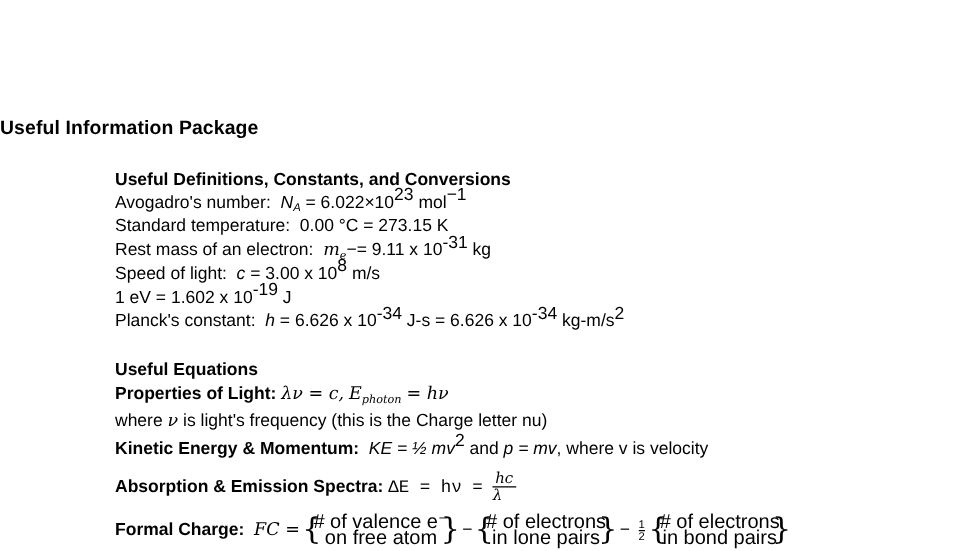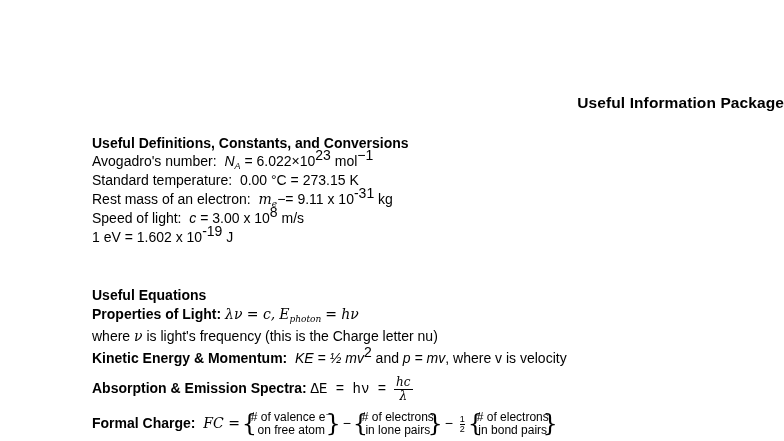--- a/index.html
+++ b/index.html
@@ -4,36 +4,36 @@
   <style>
     html, body { margin: 0; padding: 0; background: #ffffff; }
     body {
       width: 784px; height: 441px; overflow: hidden; position: relative;
       font-family: "Liberation Sans", "DejaVu Sans", sans-serif;
       color: #000;
     }
     .page { position: absolute; left: 0; top: 0; width: 784px; height: 441px; }
     .title {
       position: absolute; left: 0; width: 784px; top: 94px;
-      text-align: right; font-weight: bold; font-size: 15.5px; letter-spacing: 0.1px;
+      text-align: left; font-weight: bold; font-size: 15.5px; letter-spacing: 0.1px;
     }
     .line {
       position: absolute; left: 92px; font-size: 14px; white-space: nowrap; line-height: 18px;
     }
     .h { font-weight: bold; }
     .b { font-weight: bold; }
     .m { font-family: "DejaVu Serif", "Liberation Serif", serif; font-style: italic; }
     .mr { font-family: Liberation Mono, monospace; }
     .i { font-style: italic; }
     sup { font-size: 14px; vertical-align: 6px; line-height: 0; text-align: right; }
     sub { font-size: 9px; vertical-align: -3px; line-height: 0; }
-    .frac { display: inline-block; vertical-align: middle; text-align: center; font-family: "DejaVu Serif", serif; font-style: italic; font-size: 12px; line-height: 13px; margin-left: 4px; }
+    .frac { display: inline-block; vertical-align: middle; text-align: left; font-family: "DejaVu Serif", serif; font-style: italic; font-size: 12px; line-height: 13px; margin-left: 4px; }
     .frac .num { display: block; border-bottom: 1px solid #000; padding: 0 2px; }
     .frac .den { display: block; }
-    .brace-group { display: inline-block; vertical-align: middle; position: relative; font-size: 12px; line-height: 13px; text-align: center; padding: 0 7px; }
+    .brace-group { display: inline-block; vertical-align: middle; position: relative; font-size: 16px; line-height: 13px; text-align: center; padding: 0 7px; }
     .brace-group::before, .brace-group::after {
       position: absolute; top: -1px; font-size: 24px; line-height: 26px; font-family: "DejaVu Serif", serif; font-weight: 200;
     }
     .brace-group::before { content: "{"; left: -2px; }
     .brace-group::after { content: "}"; right: -2px; }
     .brace-group span { display: block; }
     .half { display: inline-block; vertical-align: middle; font-size: 9px; line-height: 9px; text-align: center; margin: 0 1px 0 3px; }
     .half span { display: block; }
     .half .n { border-bottom: 1px solid #000; }
   </style>
@@ -68,20 +68,27 @@
     <span class="i">c</span>
     <span>= 3.00 x 10</span><sup>8</sup>
     <span>m/s</span>
   </div>
 
   <div class="line" style="top:228px">
     <span>1 eV = 1.602 x 10</span><sup>-19</sup>
     <span>J</span>
   </div>
 
+  <div class="line" style="top:247px">
+    <span>Planck's constant:</span>&nbsp;
+    <span class="i">h</span>
+    <span>= 6.626 x 10</span><sup>-34</sup>
+    <span>J-s = 6.626 x 10</span><sup>-34</sup>
+    <span>kg-m/s</span><sup>2</sup>
+  </div>
 
   <div class="line" style="top:286px"><span class="h">Useful Equations</span></div>
 
   <div class="line" style="top:305px">
     <span class="b">Properties of Light:</span>
     <span class="m">λν = c,</span>
     <span class="m">E</span><sub class="m">photon</sub>
     <span class="m">= hν</span>
   </div>
 

